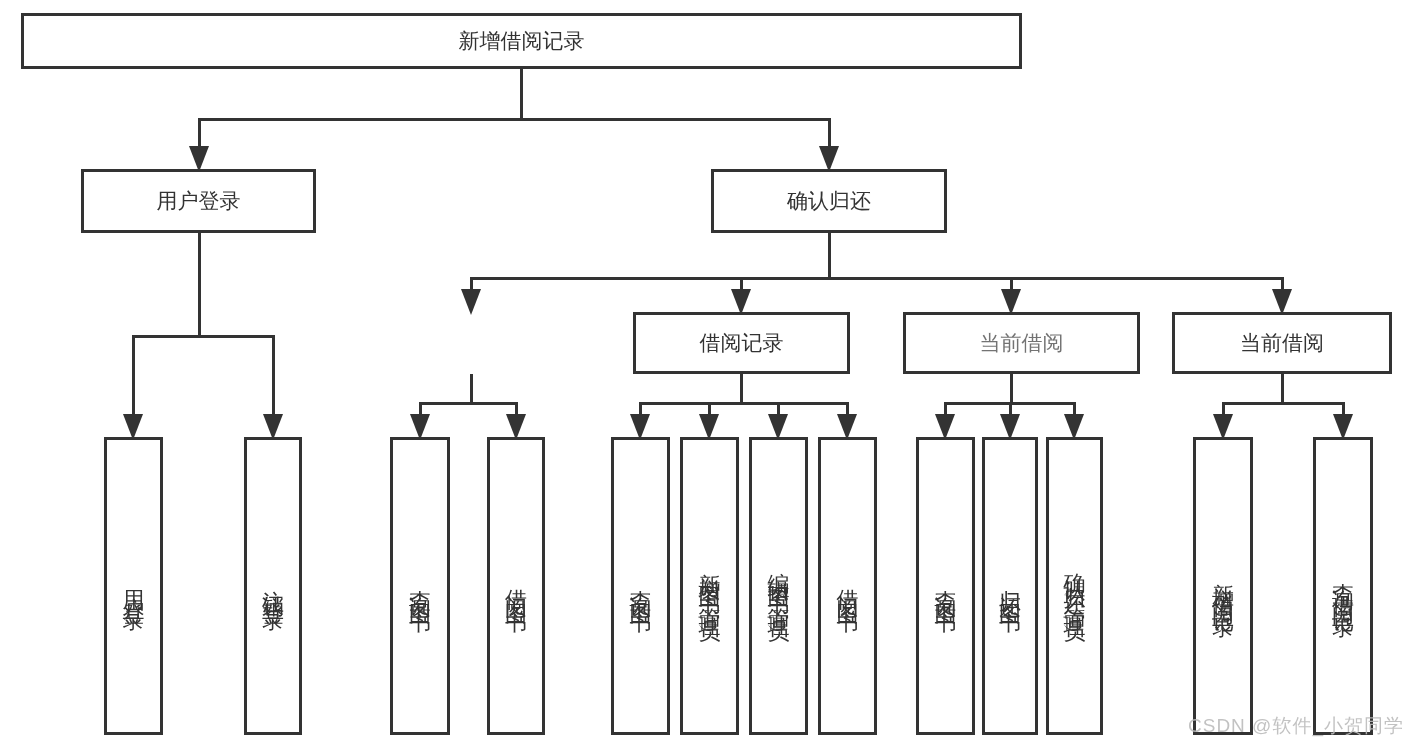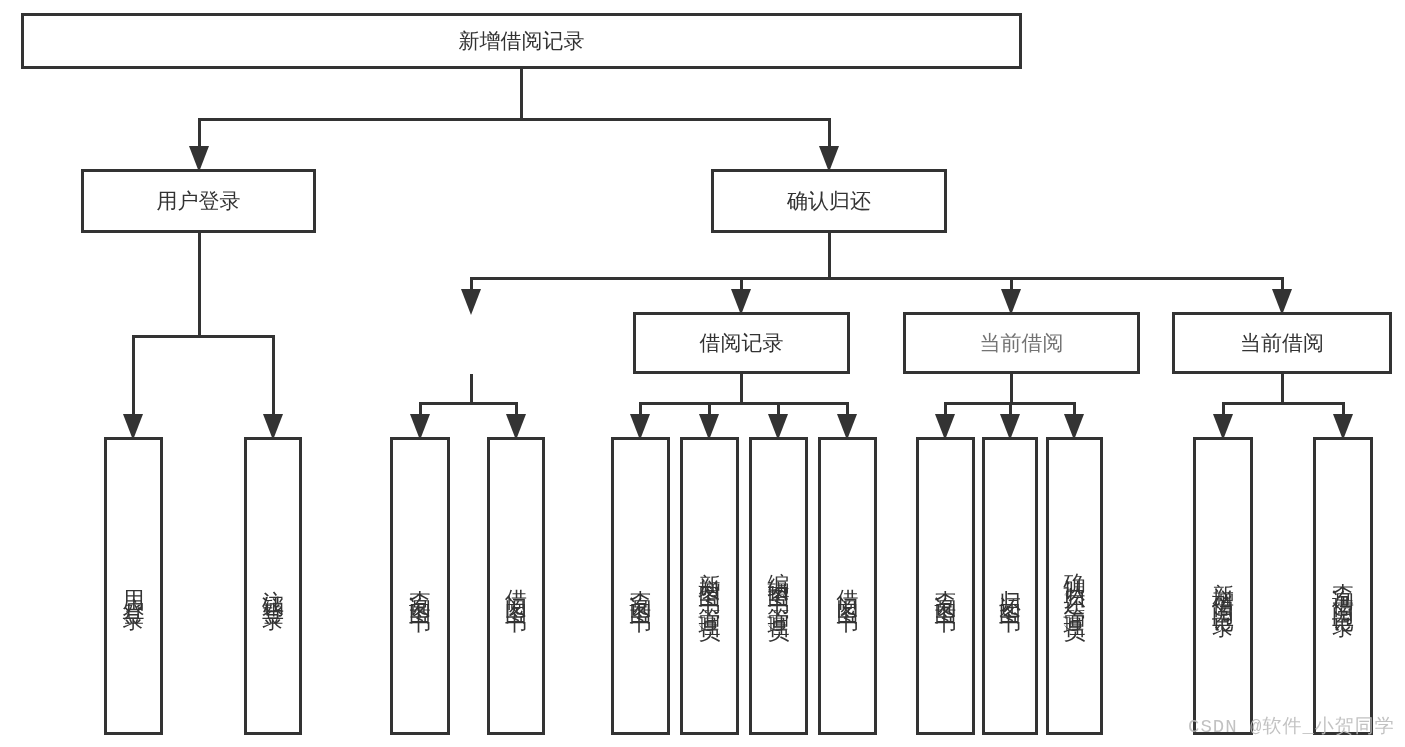--- a/index.html
+++ b/index.html
@@ -47,21 +47,20 @@
     z-index: 1;
   }
   #watermark {
     position: absolute;
     z-index: 5;
     font-size: 19px;
     letter-spacing: 1px;
     color: #bcbcbc;
     opacity: 0.9;
     white-space: nowrap;
-    font-family: Liberation Mono, monospace;
   }
 </style>
 </head>
 <body>
 
 <div id="canvas" style="width: 1405px; height: 747px;">
   <div id="watermark" style="left: 1188px; top: 713px; color: rgb(188, 188, 188);">CSDN @软件_小贺同学</div>
 <div class="node" style="left: 21px; top: 13px; width: 1001px; height: 56px; border-color: rgb(51, 51, 51); background: rgb(255, 255, 255); color: rgb(51, 51, 51);">
       <span>新增借阅记录</span>
     </div>

